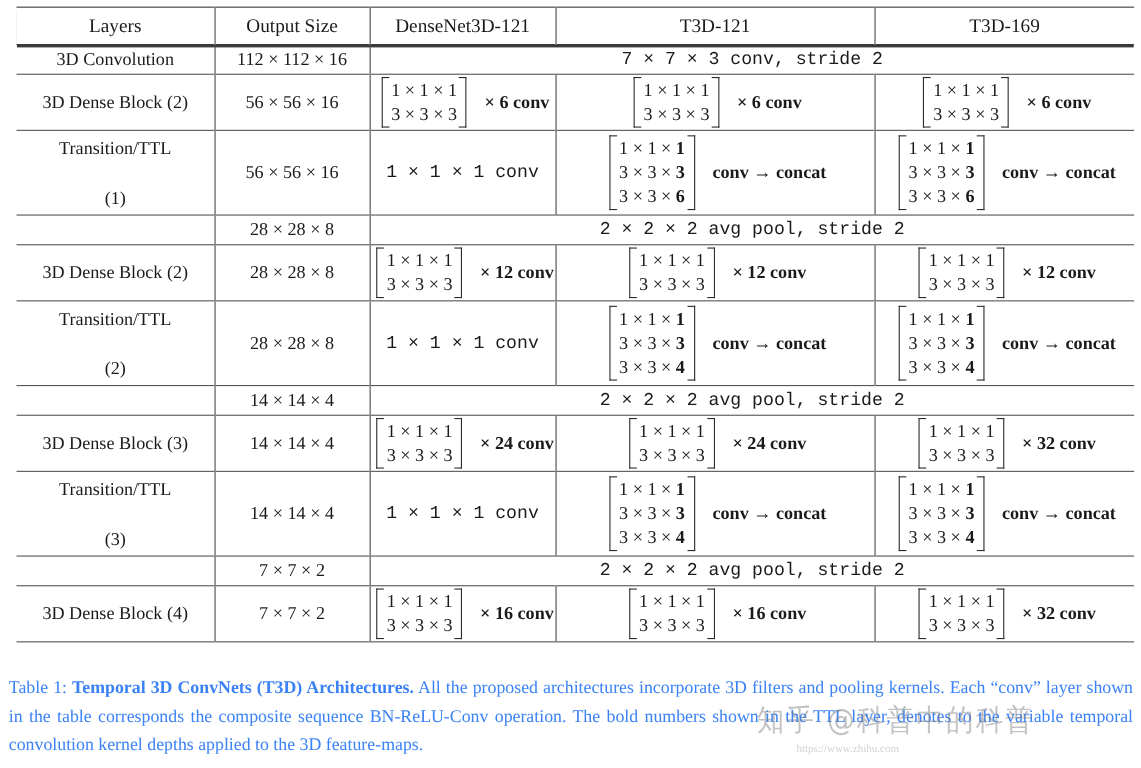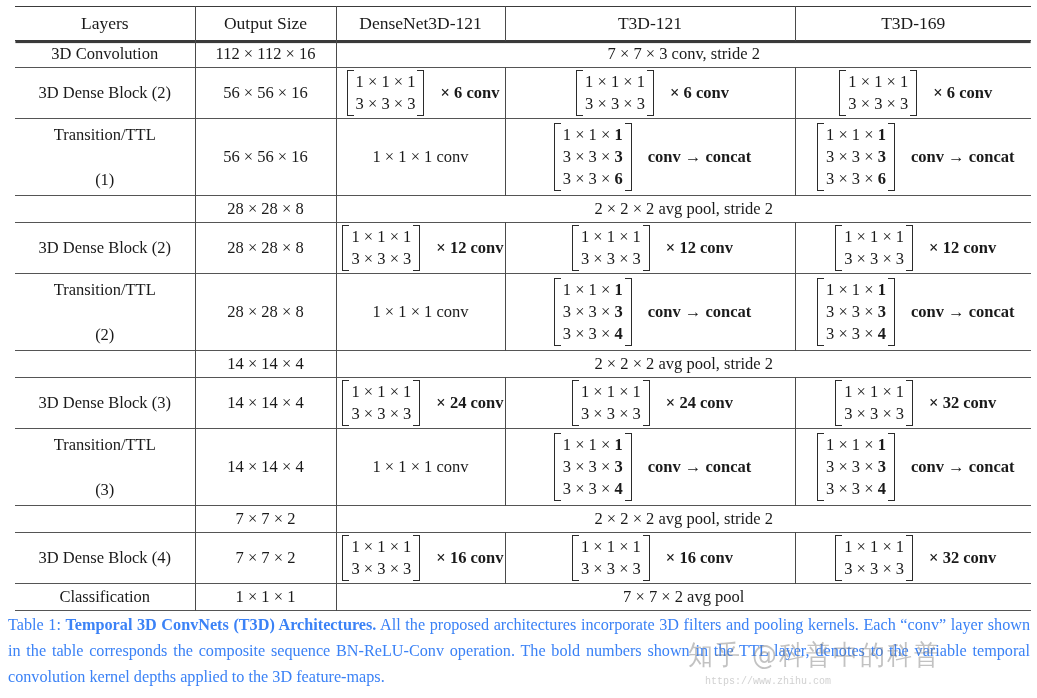--- a/index.html
+++ b/index.html
@@ -87,21 +87,21 @@
     line-height: 1.32;
     text-align: left;
   }
   .mat-rows b { font-weight: bold; }
   .mult {
     white-space: nowrap;
     font-size: 16.5px;
     font-weight: bold;
   }
 
-  .spanrow { font-size: 16.5px; white-space: nowrap; }
+  .spanrow { font-size: 16.5px; white-space: nowrap; font-family: Liberation Mono, monospace; }
 
   .stacked-label {
     display: flex;
     flex-direction: column;
     height: 100%;
     justify-content: space-between;
     padding: 7px 0 5px 0;
     box-sizing: border-box;
   }
   .stacked-label .lbl-top { text-align: center; }
@@ -128,23 +128,23 @@
     font-family: "DejaVu Sans", sans-serif;
     font-size: 25px;
     letter-spacing: 2px;
     color: rgba(120,120,120,0.45);
     white-space: nowrap;
     pointer-events: none;
     transform: scaleY(1.08);
   }
   .watermark-sub {
     position: absolute;
-    left: 705px;
+    left: 724px;
     top: 676px;
-    font-family: Liberation Mono, monospace;
+    font-family: Liberation Serif, serif;
     font-size: 10px;
     color: rgba(150,150,150,0.45);
     white-space: nowrap;
     pointer-events: none;
   }
 </style>
 </head>
 <body>
 
 <div class="table-wrap">
@@ -427,25 +427,20 @@
               <span class="bracket">
                 <span class="mat-rows">
                   <div>1 × 1 × 1</div>
                   <div>3 × 3 × 3</div>
                 </span>
               </span>
               <span class="mult">× 32 conv</span>
             </div>
           </td>
         </tr>
-        <tr class="r-std rule-thin-b">
-          <td class="cell-pad vr-r">Classification</td>
-          <td class="cell-pad vr-r">1 × 1 × 1</td>
-          <td class="cell-pad spanrow" colspan="3">7 × 7 × 2 avg pool</td>
-        </tr>
       </tbody>
   </table>
 </div>
 
 <div class="caption">
   <span>Table 1:</span>
   <b>Temporal 3D ConvNets (T3D) Architectures.</b><span> All the proposed architectures incorporate 3D filters and pooling kernels. Each “conv” layer shown in the table corresponds the composite sequence BN-ReLU-Conv operation. The bold numbers shown in the TTL layer, denotes to the variable temporal convolution kernel depths applied to the 3D feature-maps.</span>
 </div>
 
 <div class="watermark">知乎 @科普中的科普</div>

